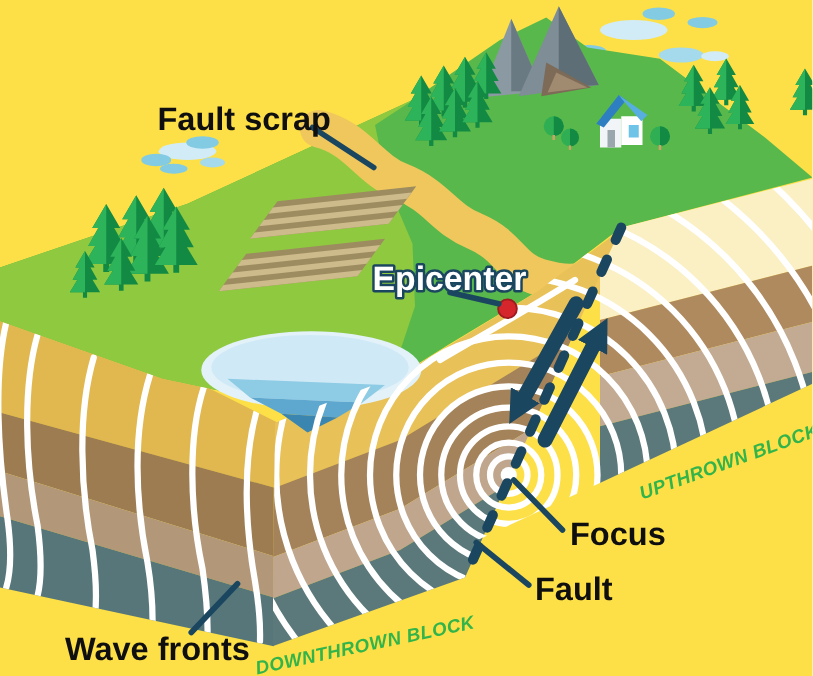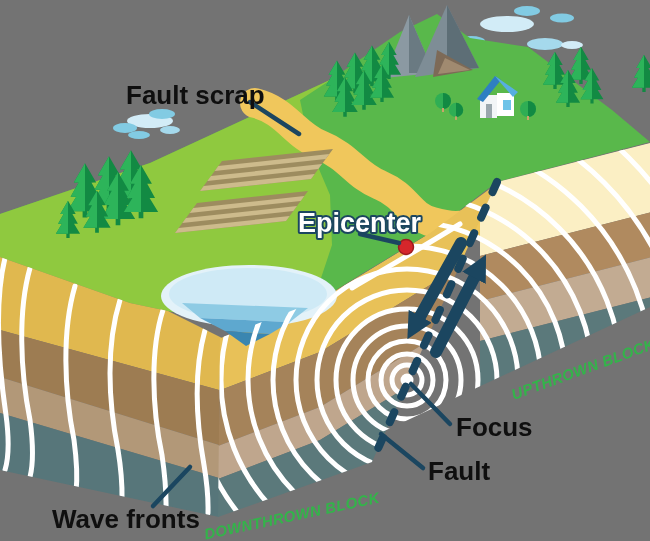--- a/index.html
+++ b/index.html
@@ -1,16 +1,16 @@
 <!DOCTYPE html>
 <html><head>
 <meta charset="utf-8">
 <style>
   html,body{margin:0;padding:0;background:#ffffff;}
-  .stage{position:relative;width:650px;height:541px;background:#737373;overflow:hidden;
+  .stage{position:relative;width:650px;height:541px;background:#fde047;overflow:hidden;
          font-family:"Liberation Sans",sans-serif;}
   svg{display:block;}
   .lbl{font-family:"Liberation Sans",sans-serif;font-weight:700;font-size:26px;fill:#0f0f0f;}
   .lbl-outline{font-family:"Liberation Sans",sans-serif;font-weight:700;font-size:27px;
                fill:#ffffff;stroke:#1b4660;stroke-width:4px;stroke-linejoin:round;paint-order:stroke;}
   .lbl-green{font-family:"Liberation Sans",sans-serif;font-weight:700;font-style:italic;
              font-size:15px;fill:#33b44a;letter-spacing:.4px;}
   .ptr{stroke:#1b4660;stroke-width:4.5;stroke-linecap:round;fill:none;}
 </style>
 </head>

